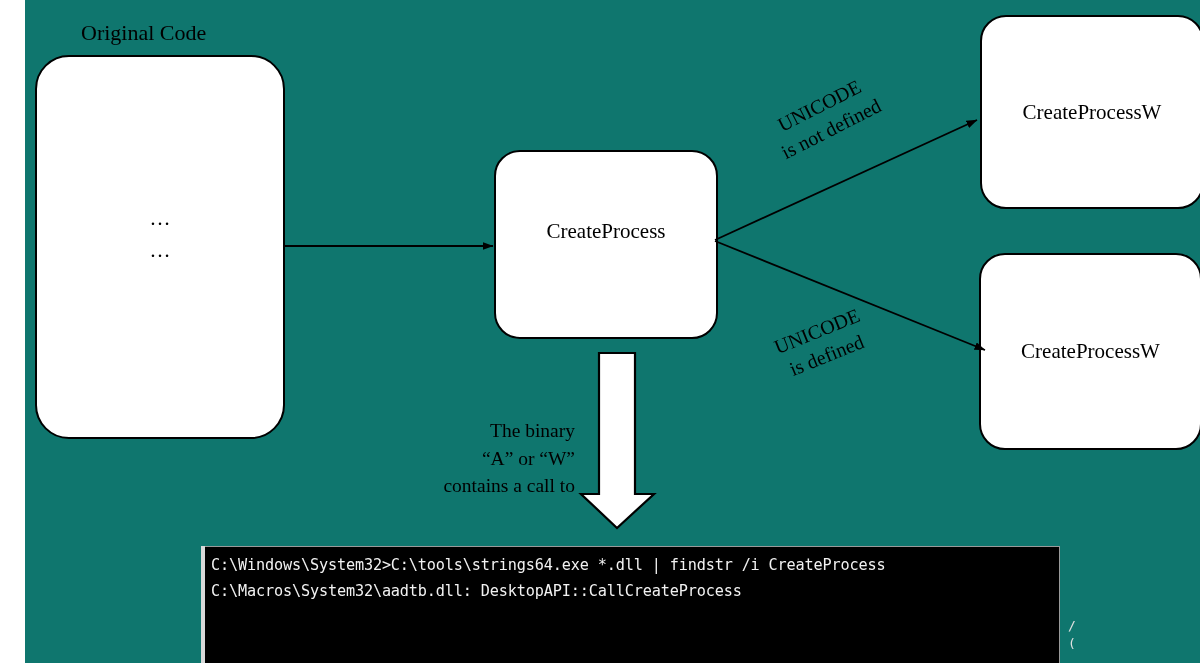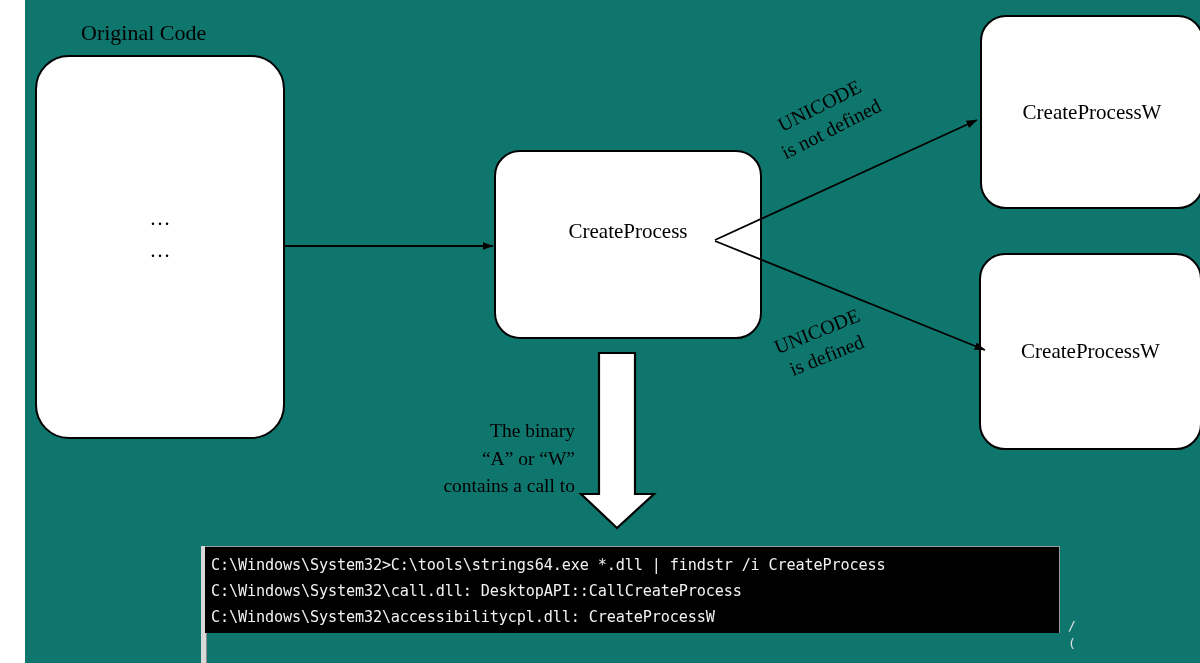--- a/index.html
+++ b/index.html
@@ -49,21 +49,21 @@
     left: 0; right: 0;
     top: 145px;
     display: flex;
     flex-direction: column;
     align-items: center;
   }
   #box-original-code .stack .node-label { margin: 2px 0; }
 
   #box-createprocess-macro {
     left: 469px; top: 150px;
-    width: 268px; height: 189px;
+    width: 224px; height: 189px;
     border-radius: 26px;
   }
   #box-createprocess-macro .m-top { margin-bottom: 26px; }
 
   #box-createprocessa {
     left: 955px; top: 15px;
     width: 224px; height: 194px;
     border-radius: 26px;
   }
   #box-createprocessw {
@@ -120,21 +120,21 @@
     position: absolute;
     left: 0; top: 0;
     width: 1200px; height: 663px;
     pointer-events: none;
   }
 
   
   #terminal {
     position: absolute;
     left: 180px; top: 546px;
-    width: 855px; height: 87px;
+    width: 855px; height: 117px;
     background: #000000;
     box-sizing: border-box;
     padding: 5px 0 8px 6px;
     overflow: hidden;
     border-top: 1px solid #9a9a9a;
     border-right: 1px solid #9a9a9a;
   }
   #terminal .term-line {
     font-family: "DejaVu Sans Mono", "Liberation Mono", monospace;
     font-size: 15.2px;
@@ -214,19 +214,18 @@
 
   <div id="label-binary-note">
     <div>The binary</div>
     <div>“A” or “W”</div>
     <div>contains a call to</div>
   </div>
 
   <div id="term-scroll"></div>
   <div id="terminal">
     <div class="term-line">C:\Windows\System32&gt;C:\tools\strings64.exe *.dll | findstr /i CreateProcess</div>
-    <div class="term-line">C:\Windows\System32\call.dll: DesktopAPI::CallCreateProcess</div>
-    <div class="term-line">C:\Windows\System32\accessibilitycpl.dll: CreateProcessW</div>
+    <div class="term-line">C:\Macros\System32\aadtb.dll: DesktopAPI::CallCreateProcess</div>
   </div>
   <div class="term-ghost" id="term-ghost-1">/</div>
   <div class="term-ghost" id="term-ghost-2">(</div>
 
 </div>
 
 </body></html>

